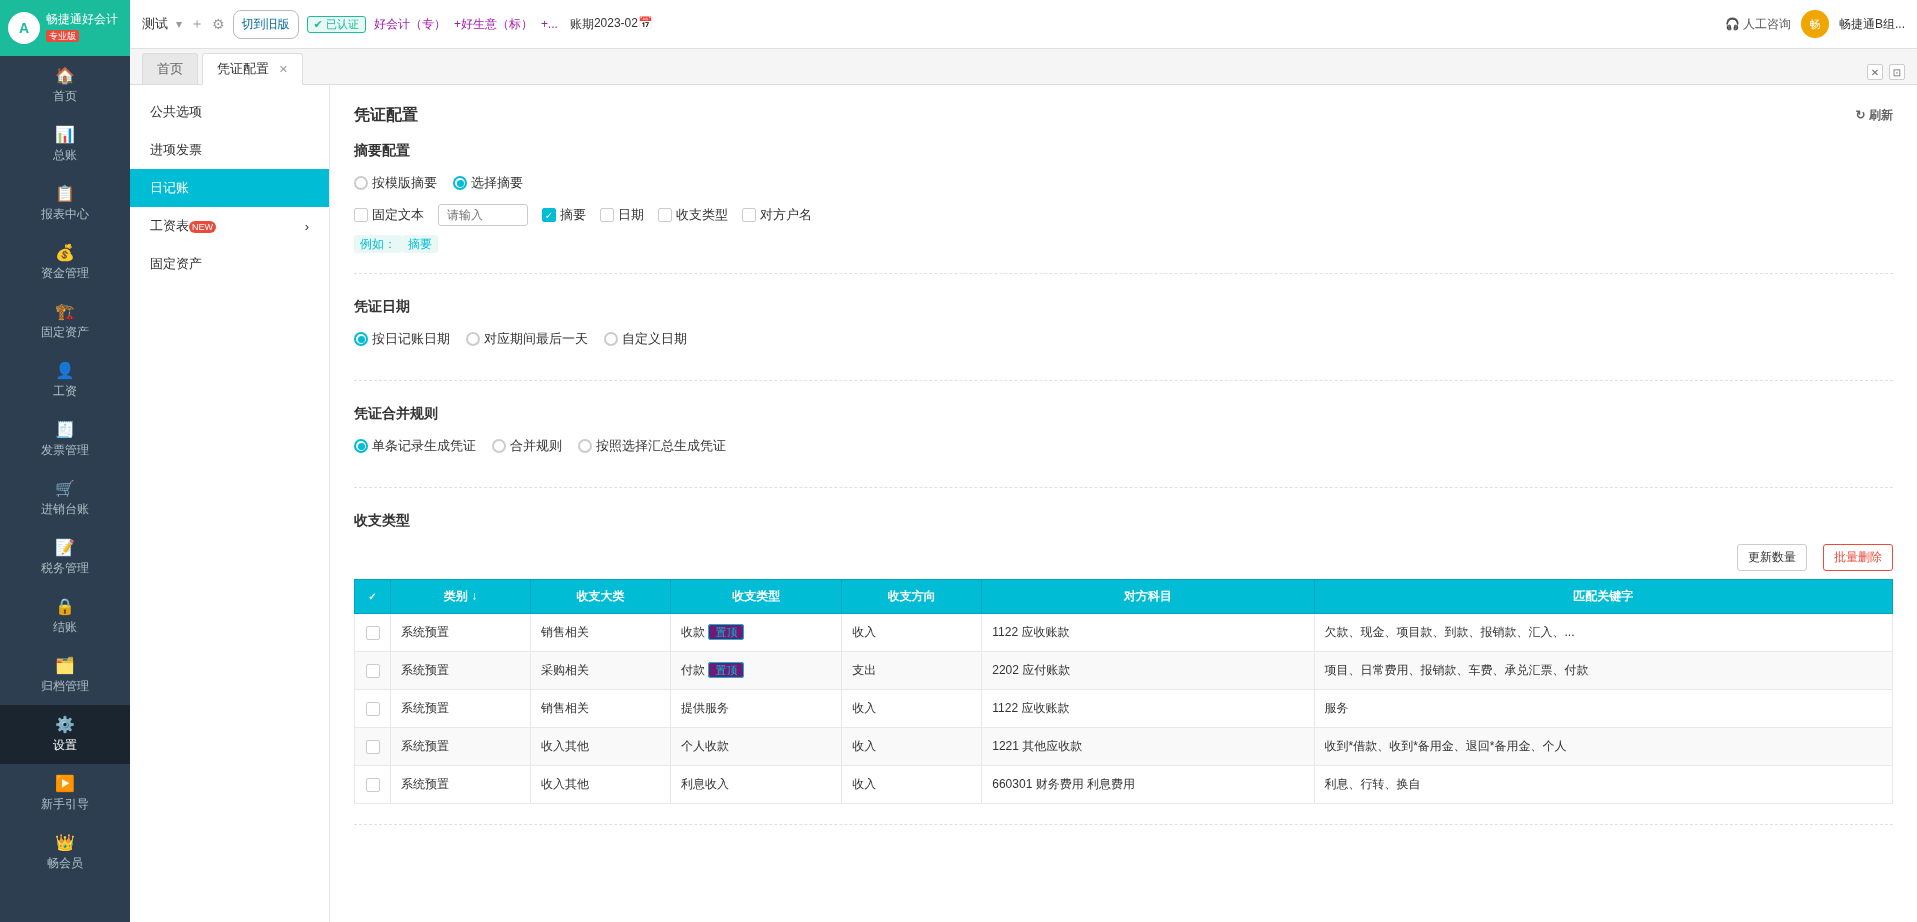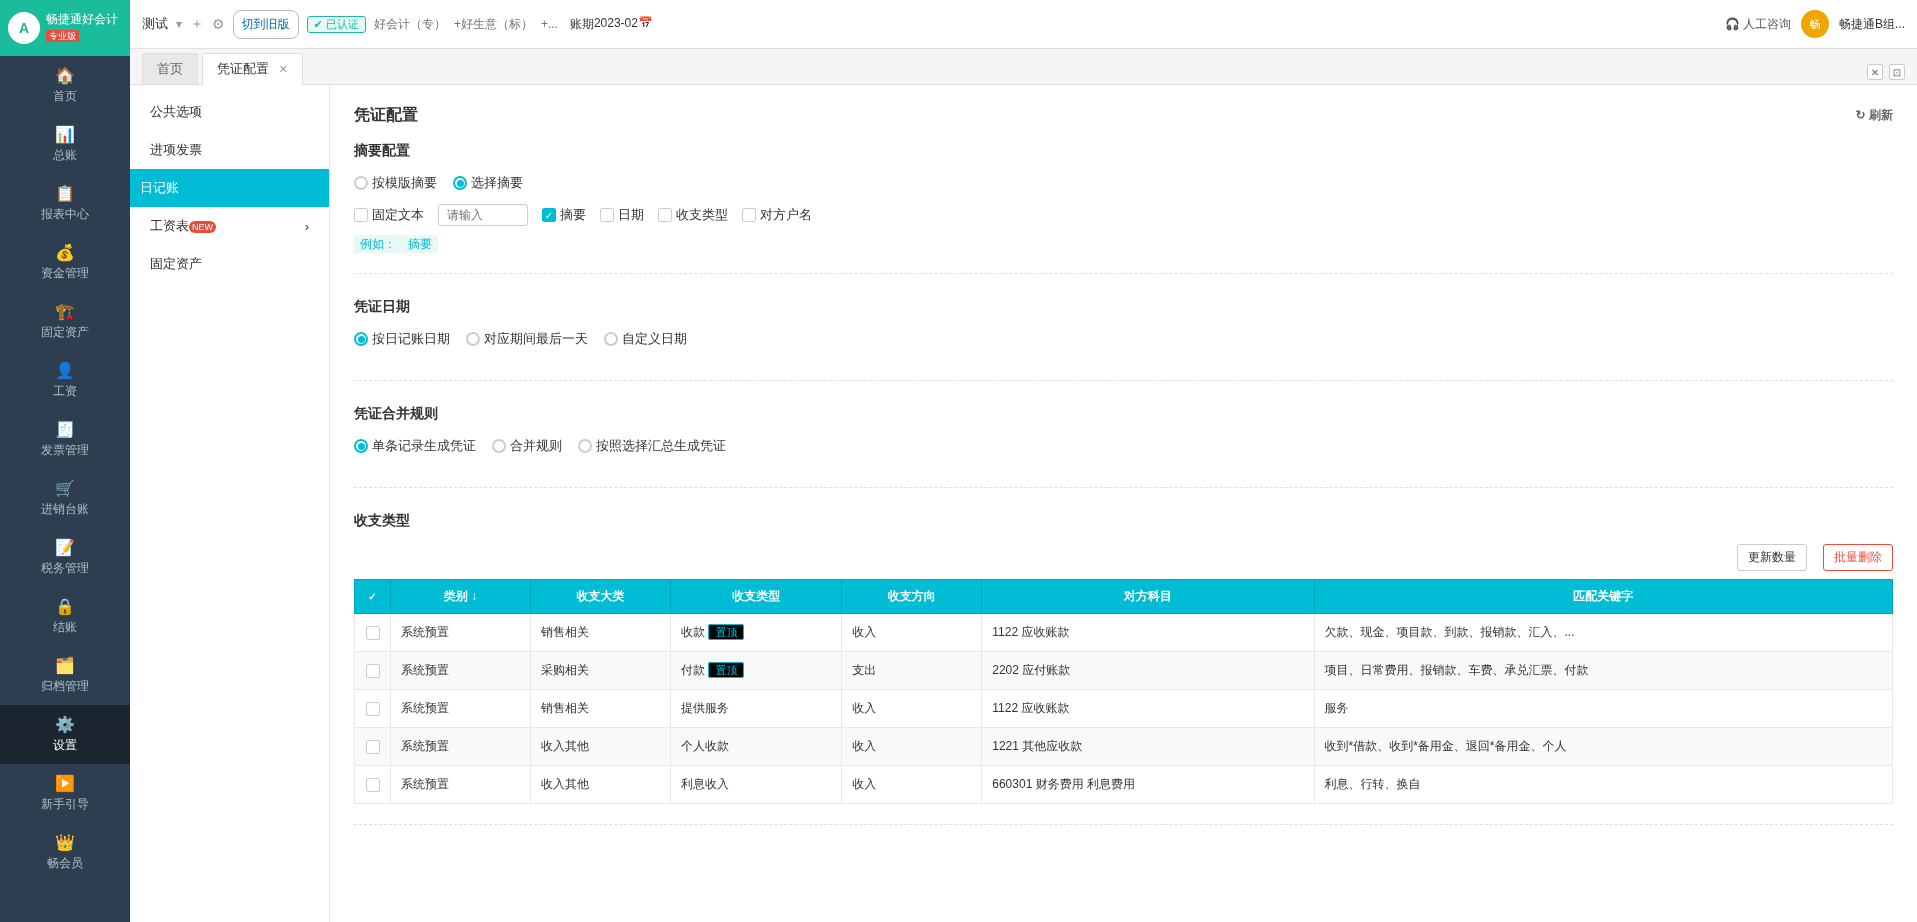--- a/index.html
+++ b/index.html
@@ -18,21 +18,21 @@
     
     .main { flex: 1; display: flex; flex-direction: column; overflow: hidden; }
 
     
     .topbar { background: #fff; height: 49px; display: flex; align-items: center; padding: 0 12px; gap: 8px; border-bottom: 1px solid #e0e0e0; flex-shrink: 0; }
     .topbar-title { font-size: 13px; color: #333; }
     .topbar-arrow { color: #999; font-size: 12px; }
     .topbar-btn { border: 1px solid #ccc; background: #fff; padding: 5px 8px; border-radius: 8px; font-size: 12px; cursor: pointer; color: #0369a1; }
     .topbar-btn.switch { background: #fff; border-color: #bbb; }
     .topbar-tag { background: #e8f9f5; color: #1abc9c; border: 1px solid #1abc9c; padding: 0 6px; border-radius: 3px; font-size: 11px; }
-    .topbar-tag-plain { color: #737373; font-size: 12px; }
+    .topbar-tag-plain { color: #a21caf; font-size: 12px; }
     .topbar-period { display: flex; align-items: flex-start; gap: 0; font-size: 12px; color: #333; margin-left: 4px; }
     .topbar-right { margin-left: auto; display: flex; align-items: center; gap: 10px; }
     .topbar-right-btn { color: #555; font-size: 12px; cursor: pointer; display: flex; align-items: center; gap: 3px; }
     .topbar-avatar { width: 28px; height: 28px; background: #f0a500; border-radius: 50%; display: flex; align-items: center; justify-content: center; color: #fff; font-size: 11px; }
 
     
     .tabs-bar { background: #f5f5f5; height: 36px; display: flex; align-items: flex-end; padding: 0 12px; border-bottom: 1px solid #ddd; flex-shrink: 0; }
     .tab { padding: 6px 14px; font-size: 13px; cursor: pointer; color: #666; background: #e8e8e8; border: 1px solid #ddd; border-bottom: none; border-radius: 3px 3px 0 0; margin-right: 4px; }
     .tab.active { background: #fff; color: #333; border-color: #ddd; border-bottom: 1px solid #fff; position: relative; top: 1px; }
     .tab-close { margin-left: 6px; color: #999; font-size: 11px; }
@@ -40,21 +40,21 @@
     
     .window-controls { margin-left: auto; display: flex; align-items: center; gap: 6px; padding-bottom: 4px; }
     .win-btn { width: 16px; height: 16px; border: 1px solid #ccc; background: #fff; border-radius: 2px; cursor: pointer; display: flex; align-items: center; justify-content: center; font-size: 10px; color: #666; }
 
     
     .content { display: flex; flex: 1; overflow: hidden; }
 
     
     .left-panel { width: 200px; background: #fff; border-right: 1px solid #e8e8e8; flex-shrink: 0; padding-top: 8px; }
     .left-panel-item { padding: 10px 20px; font-size: 13px; color: #333; cursor: pointer; }
-    .left-panel-item.active { background: #00bcd4; color: #fff; padding-left: 10px; }
+    .left-panel-item.active { background: #00bcd4; color: #fff; }
     .left-panel-item-row { display: flex; align-items: center; justify-content: space-between; }
     .new-badge { background: #e74c3c; color: #fff; font-size: 9px; padding: 1px 3px; border-radius: 6px; margin-left: 0; }
 
     
     .right-panel { flex: 1; background: #fff; overflow-y: auto; padding: 20px 24px; }
 
     
     .page-title { font-size: 16px; font-weight: bold; color: #333; margin-bottom: 16px; display: flex; align-items: center; justify-content: space-between; }
     .refresh-btn { font-size: 12px; color: #666; cursor: pointer; }
 
@@ -80,21 +80,21 @@
 
     
     .table-header-row { display: flex; justify-content: flex-end; gap: 16px; margin-bottom: 8px; }
     .table-action-btn { border: 1px solid #ccc; background: #fff; padding: 4px 10px; border-radius: 3px; font-size: 12px; cursor: pointer; color: #333; }
     .table-action-btn.danger { border-color: #e74c3c; color: #e74c3c; }
 
     .data-table { width: 100%; border-collapse: collapse; font-size: 12px; }
     .data-table th { background: #00bcd4; color: #fff; padding: 8px 10px; text-align: center; border: 1px solid #00a5bb; }
     .data-table td { padding: 10px 10px; text-align: left; border: 1px solid #e8e8e8; color: #333; }
     .data-table tr:nth-child(even) td { background: #f9f9f9; }
-    .tag-green { background: #000000; color: #00bcd4; border: 1px solid #00bcd4; padding: 1px 6px; border-radius: 3px; font-size: 11px; cursor: pointer; }
+    .tag-green { background: #701a75; color: #00bcd4; border: 1px solid #00bcd4; padding: 1px 6px; border-radius: 3px; font-size: 11px; cursor: pointer; }
     .td-left { text-align: left; }
 
     
     .section-last { margin-bottom: 0; }
   </style>
 </head>
 <body>
 
 <div class="sidebar">
   <div class="sidebar-logo">

